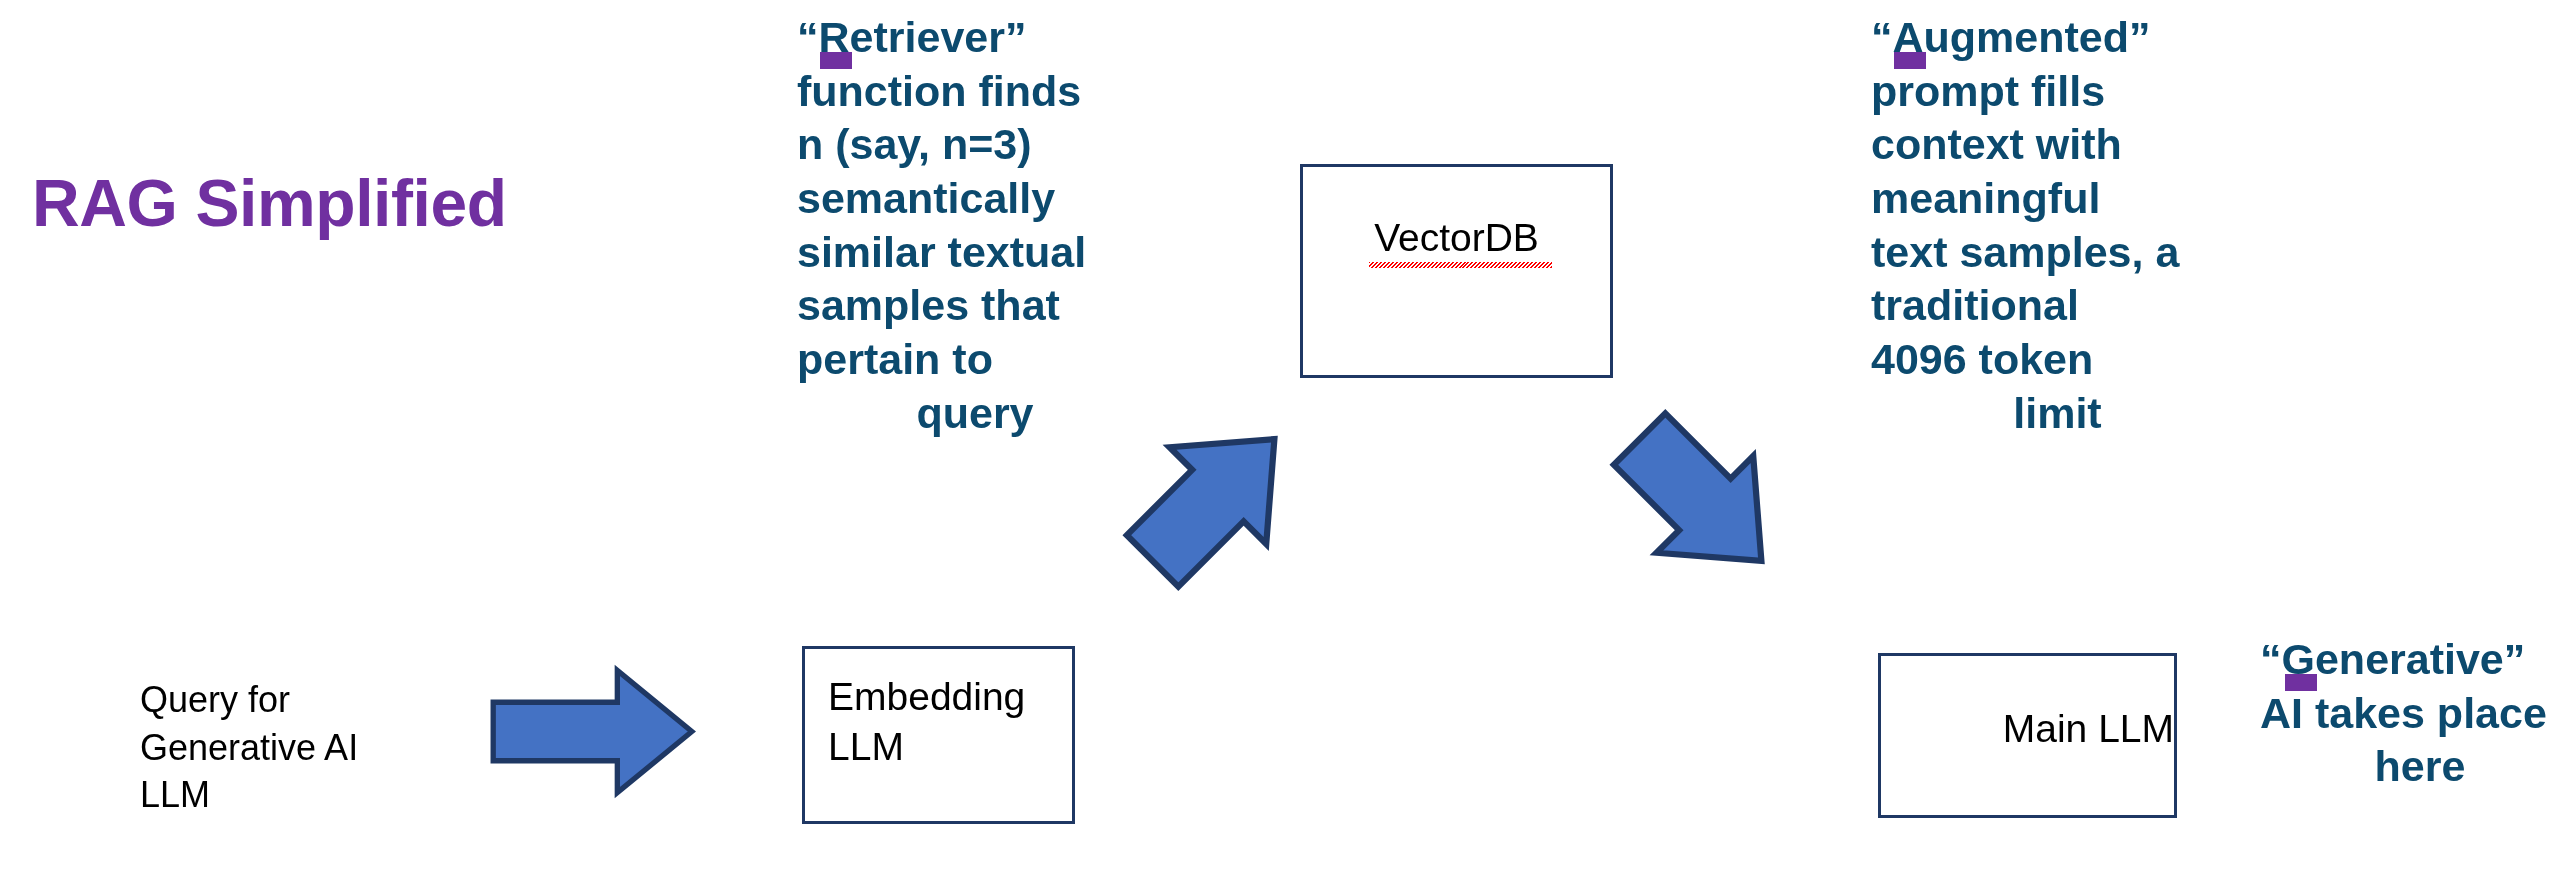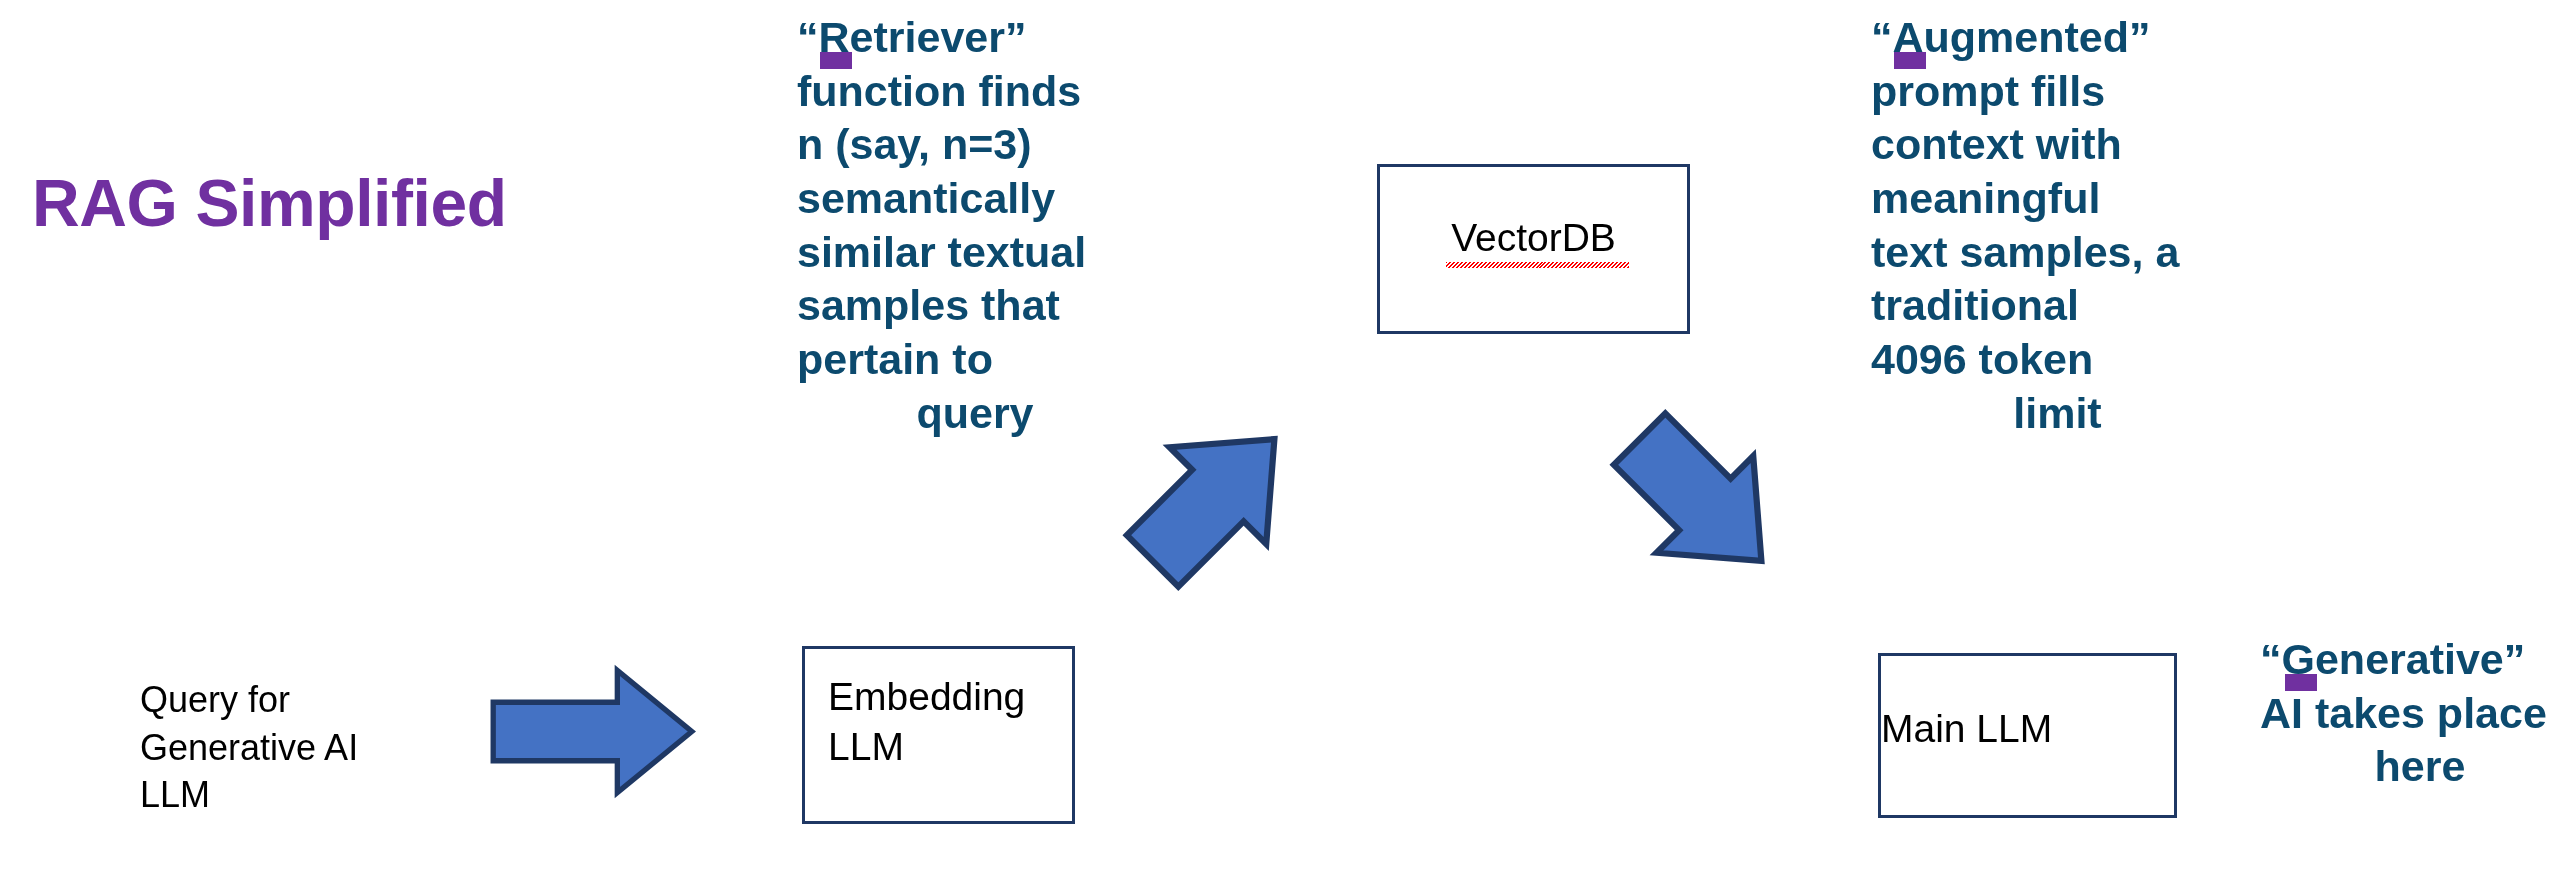--- a/index.html
+++ b/index.html
@@ -80,44 +80,44 @@
     color: #000000;
     font-size: 39px;
     line-height: 1.28;
   }
   .box .box-text {
     position: absolute;
     display: block;
   }
 
   #box-vectordb {
-    left: 1377px; top: 164px;
-    width: 313px; height: 170px;
+    left: 1300px; top: 164px;
+    width: 313px; height: 214px;
   }
   #box-vectordb .box-text {
     left: 0; right: 0; top: 46px;
     text-align: center;
   }
 
   #box-embedding {
     left: 802px; top: 646px;
     width: 273px; height: 178px;
   }
   #box-embedding .box-text {
     left: 23px; top: 23px;
     text-align: left;
   }
 
   #box-mainllm {
     left: 1878px; top: 653px;
     width: 299px; height: 165px;
   }
   #box-mainllm .box-text {
-    left: 0; right: 0; top: 48px;
-    text-align: left;
+    left: 8px; right: 0; top: 48px;
+    text-align: right;
   }
 
   
   .squiggle {
     position: absolute;
     left: 66px;
     top: 95px;
     width: 183px;
     height: 6.2px;
     background:

